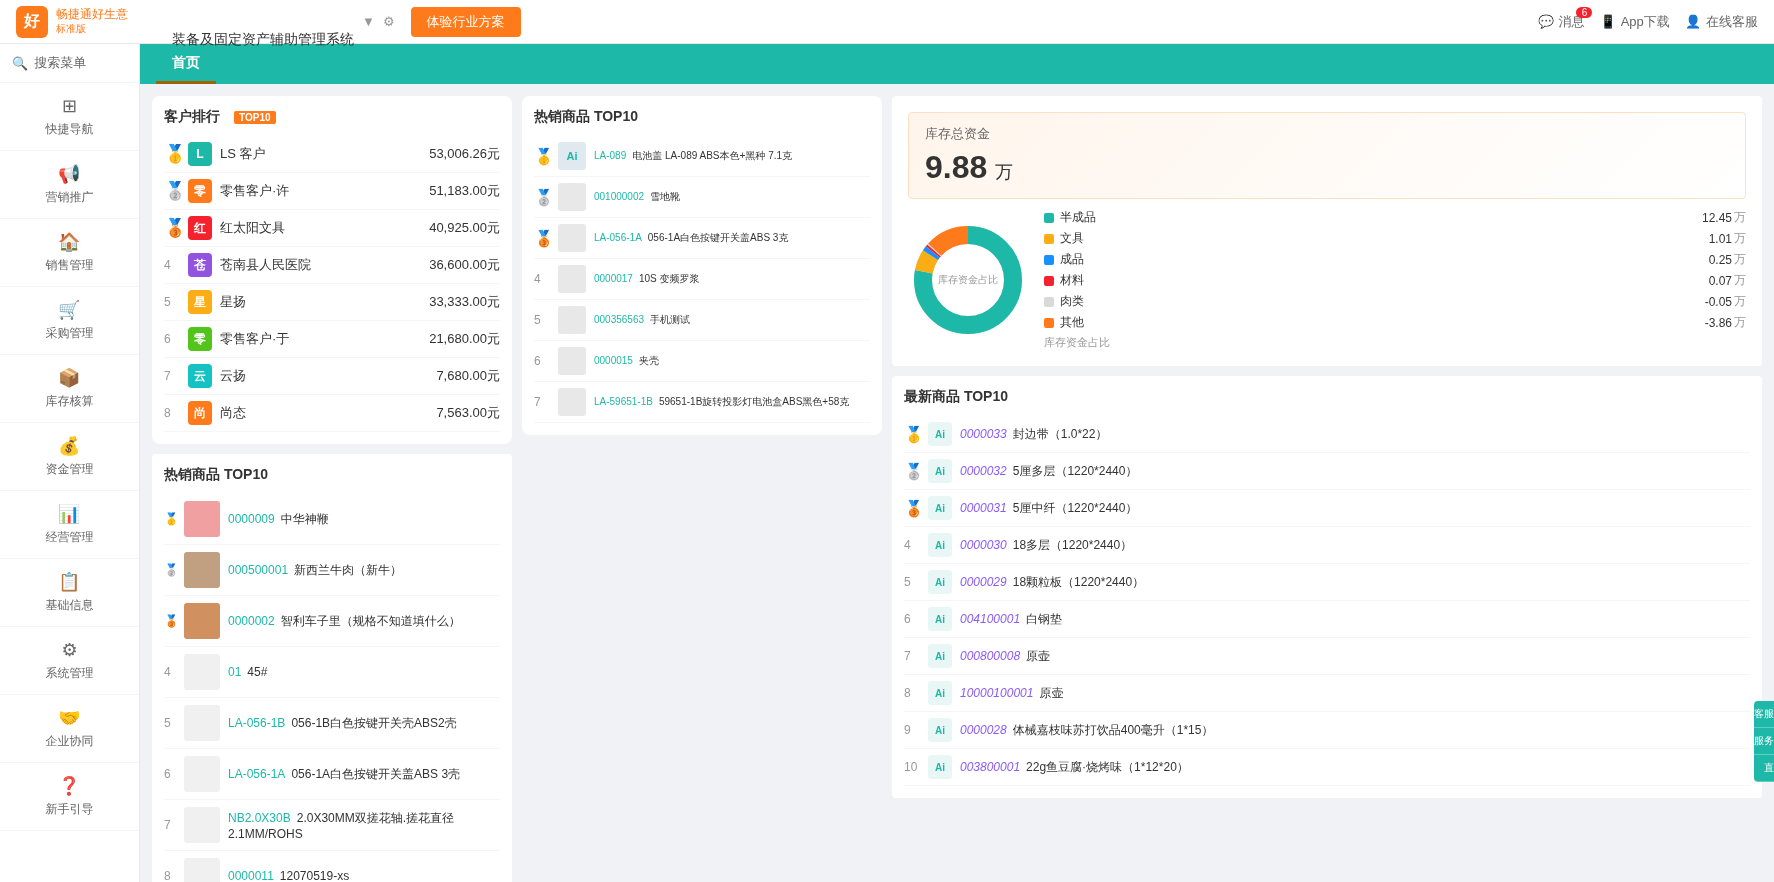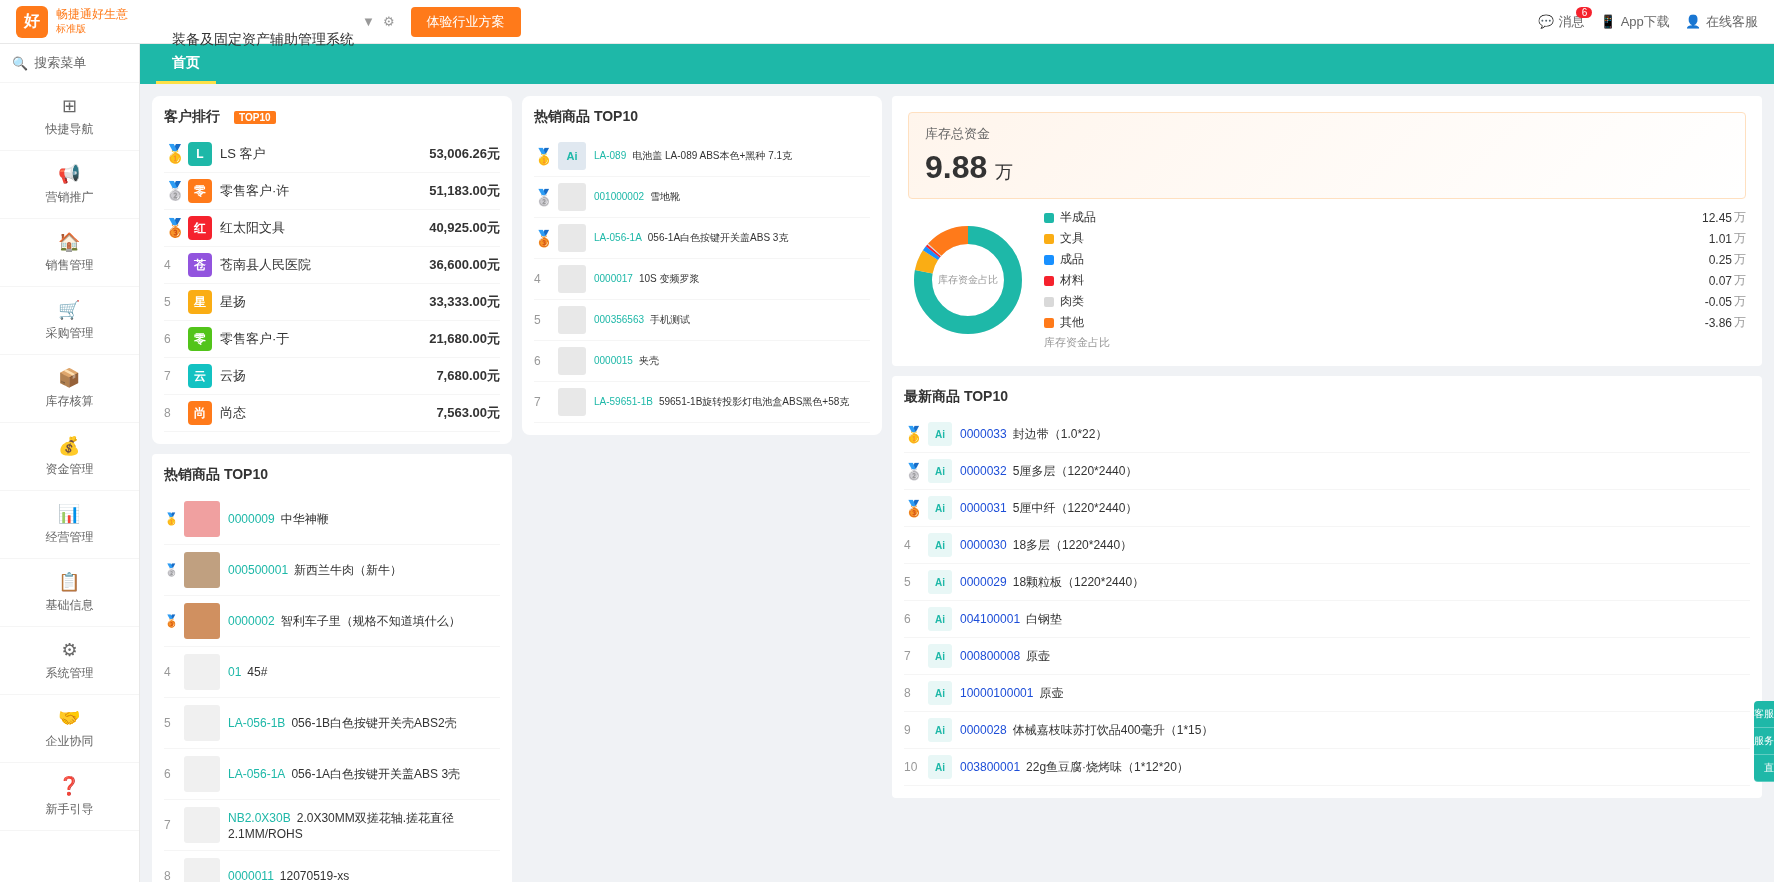--- a/index.html
+++ b/index.html
@@ -28,21 +28,21 @@
     .sidebar-item { display: flex; flex-direction: column; align-items: center; padding: 12px 8px; cursor: pointer; border-bottom: 1px solid #f5f5f5; color: #666; }
     .sidebar-item-icon { font-size: 18px; margin-bottom: 4px; }
     .sidebar-item-label { font-size: 12px; }
     .sidebar-search { display: flex; align-items: center; gap: 6px; padding: 10px 12px; border-bottom: 1px solid #f5f5f5; cursor: pointer; color: #666; font-size: 13px; }
 
     
     .main { margin-left: 140px; flex: 1; padding: 0; }
 
     
     .top-nav { background: #1eb8a8; height: 40px; display: flex; align-items: center; padding: 0 16px; }
-    .nav-tab { color: #fff; padding: 0 16px; height: 40px; display: flex; align-items: center; font-size: 14px; font-weight: bold; border-bottom: 3px solid #fde047; cursor: pointer; }
+    .nav-tab { color: #fff; padding: 0 16px; height: 40px; display: flex; align-items: center; font-size: 14px; font-weight: bold; border-bottom: 3px solid #a16207; cursor: pointer; }
 
     
     .content { display: flex; gap: 0; padding: 12px; background: #f0f2f5; min-height: calc(882px - 84px); }
 
     
     .left-panel { flex: 0 0 360px; display: flex; flex-direction: column; gap: 10px; }
     
     .middle-panel { flex: 0 0 360px; margin-left: 10px; display: flex; flex-direction: column; gap: 10px; }
     
     .right-panel { flex: 1; margin-left: 10px; display: flex; flex-direction: column; gap: 10px; }
@@ -50,21 +50,21 @@
     .card { background: #fff; border-radius: 8px; padding: 12px; }
 
     
     .section-title { font-size: 14px; font-weight: bold; color: #333; margin-bottom: 10px; display: flex; align-items: center; gap: 8px; }
     .section-title-orange { color: #ff7a1a; font-size: 14px; font-weight: bold; }
 
     .rank-row { display: flex; align-items: center; padding: 6px 0; border-bottom: 1px solid #f5f5f5; }
     .rank-num { width: 24px; font-size: 12px; color: #999; flex-shrink: 0; }
     .rank-badge { width: 24px; height: 24px; border-radius: 4px; display: flex; align-items: center; justify-content: center; color: #fff; font-size: 12px; font-weight: bold; margin-right: 8px; flex-shrink: 0; }
     .rank-name { flex: 1; font-size: 13px; color: #333; }
-    .rank-value { font-size: 13px; color: #333; font-weight: bold; }
+    .rank-value { font-size: 13px; color: #333; font-weight: normal; }
 
     
     .product-row { display: flex; align-items: center; padding: 6px 0; border-bottom: 1px solid #f5f5f5; }
     .product-thumb { width: 28px; height: 28px; border-radius: 3px; background: #e8e8e8; margin-right: 8px; flex-shrink: 0; display: flex; align-items: center; justify-content: center; color: #bbb; font-size: 10px; overflow: hidden; }
     .product-info { flex: 1; font-size: 10px; color: #333; }
     .product-code { color: #1eb8a8; margin-right: 6px; }
 
     
     .inventory-card { background: #fff; border-radius: 4px; padding: 16px; }
     .inventory-title { font-size: 13px; color: #666; margin-bottom: 6px; }
@@ -87,21 +87,21 @@
     .hot-img { width: 36px; height: 36px; border-radius: 3px; background: #f0f0f0; margin-right: 8px; flex-shrink: 0; overflow: hidden; display: flex; align-items: center; justify-content: center; }
     .hot-name { flex: 1; font-size: 12px; color: #333; }
     .hot-code { color: #1eb8a8; margin-right: 6px; }
 
     
     .newest-section { background: #fff; border-radius: 4px; padding: 12px; }
     .newest-row { display: flex; align-items: center; padding: 6px 0; border-bottom: 1px solid #f5f5f5; }
     .newest-rank { width: 20px; font-size: 12px; color: #999; flex-shrink: 0; }
     .newest-img { width: 24px; height: 24px; border-radius: 3px; background: #e8f7f6; margin-right: 8px; flex-shrink: 0; display: flex; align-items: center; justify-content: center; color: #1eb8a8; font-size: 10px; font-weight: bold; }
     .newest-info { flex: 1; font-size: 12px; color: #333; }
-    .newest-code { color: #1d4ed8; margin-right: 6px; }
+    .newest-code { color: #8b5cf6; margin-right: 6px; font-style: italic; }
 
     
     .scroll-panel { max-height: 420px; overflow-y: auto; }
     .scroll-panel::-webkit-scrollbar { width: 4px; }
     .scroll-panel::-webkit-scrollbar-thumb { background: #ccc; border-radius: 2px; }
 
     
     .float-cs { position: fixed; right: 0; bottom: 100px; width: 20px; z-index: 200; }
     .float-cs-btn { background: #1eb8a8; color: #fff; width: 40px; padding: 6px 0; text-align: center; font-size: 10px; cursor: pointer; border-bottom: 1px solid rgba(255,255,255,0.3); }
     .float-cs-btn:first-child { border-radius: 4px 0 0 0; }

